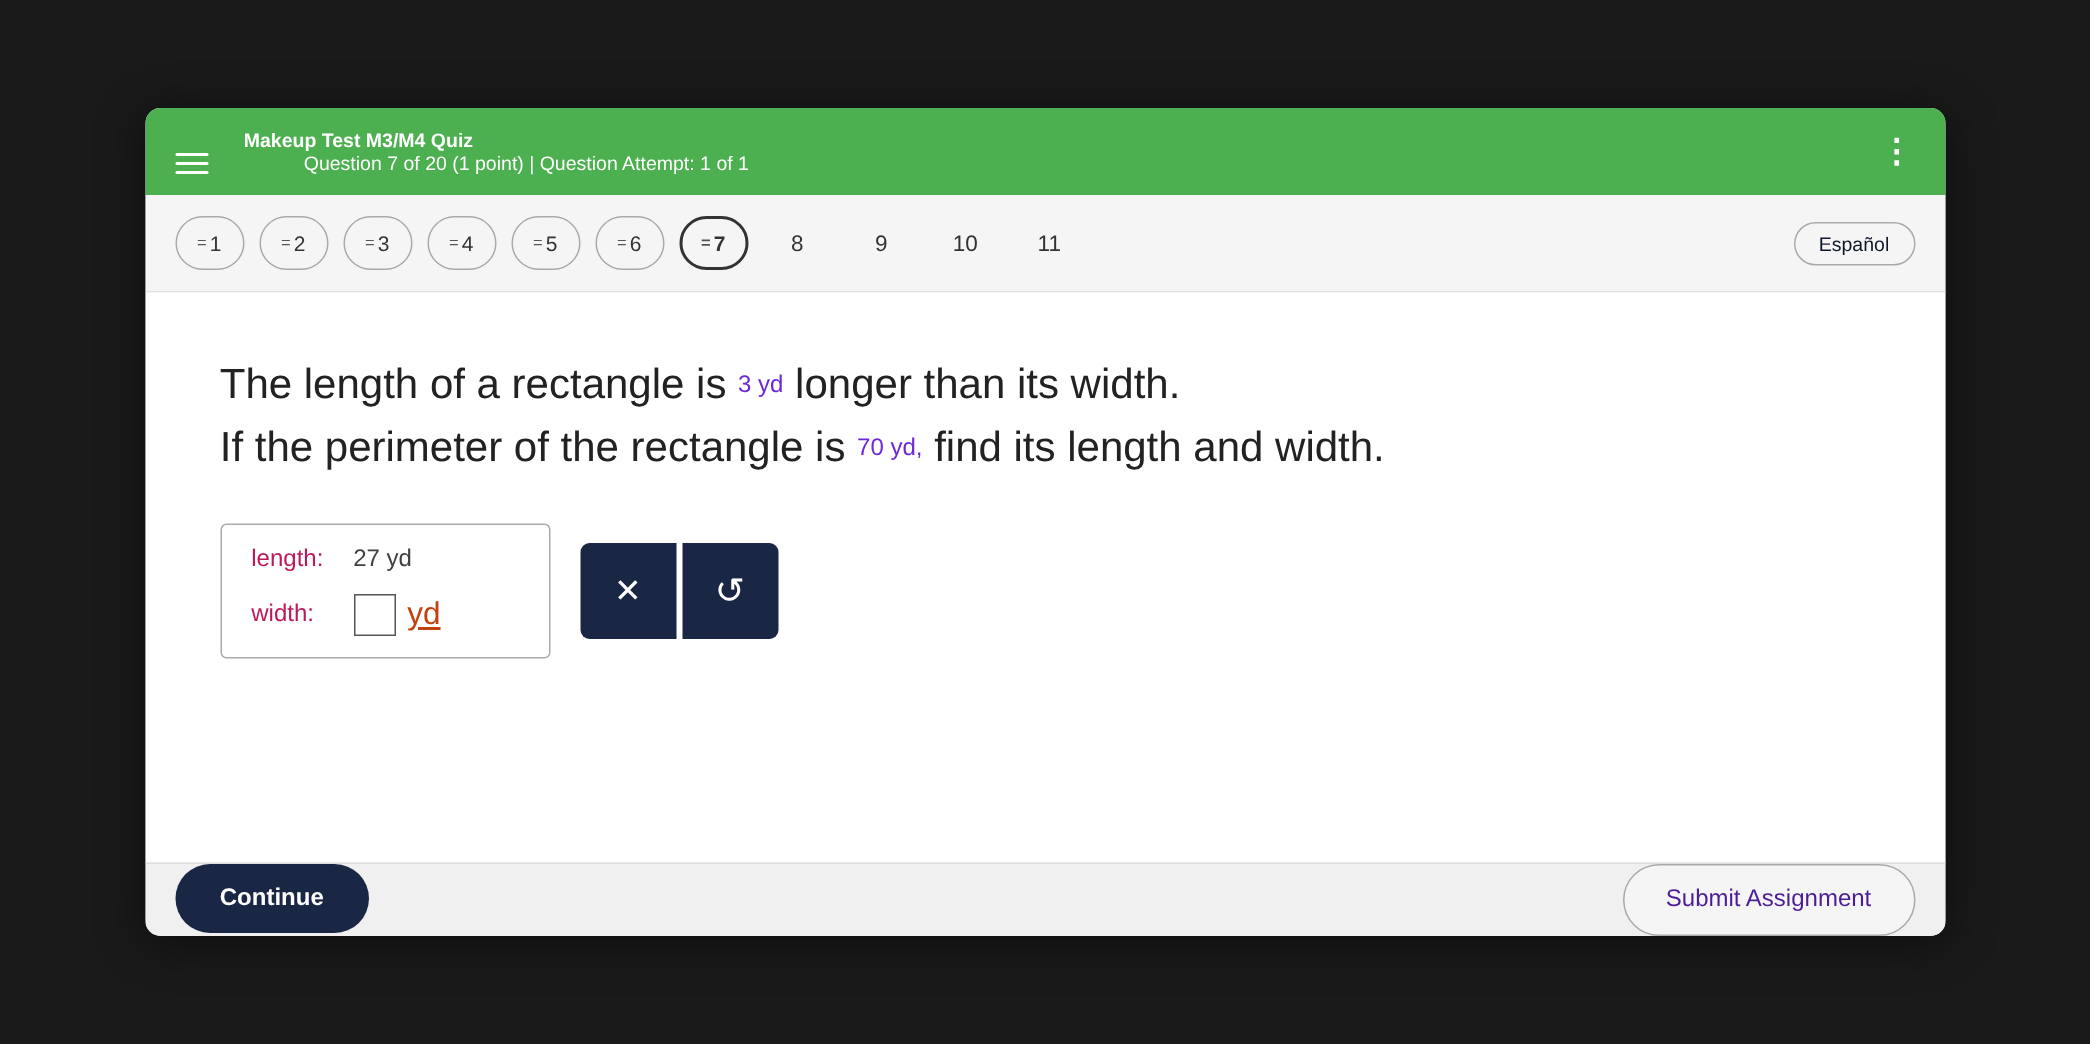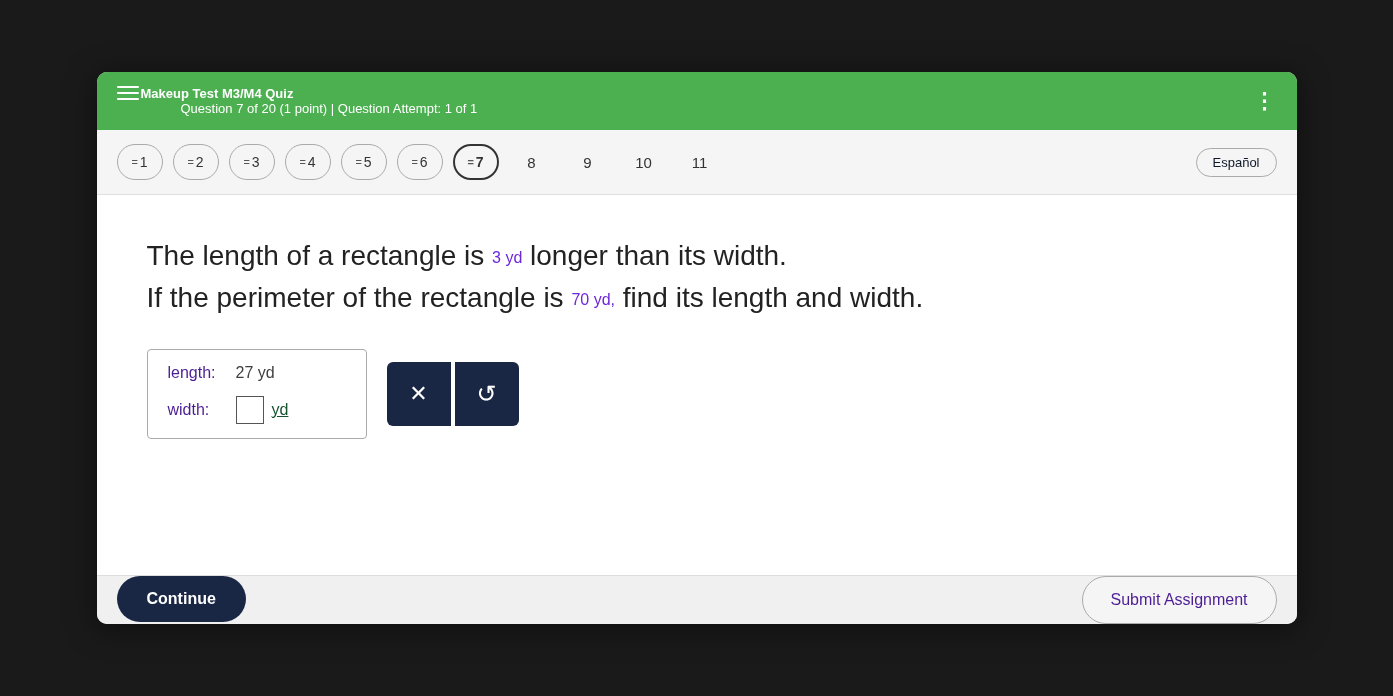--- a/index.html
+++ b/index.html
@@ -21,22 +21,22 @@
     
     .header-bar {
       background: #4caf50;
       padding: 14px 20px;
       display: flex;
       align-items: center;
       justify-content: space-between;
     }
     .header-left {
       display: flex;
-      align-items: flex-start;
-      gap: 2px;
+      align-items: flex-end;
+      gap: 24px;
     }
     .hamburger-icon {
       display: flex;
       flex-direction: column;
       gap: 4px;
       cursor: pointer;
     }
     .hamburger-icon span {
       display: block;
       width: 22px;
@@ -147,37 +147,37 @@
       gap: 8px;
       font-size: 16px;
       color: #333;
       margin-bottom: 14px;
     }
     .answer-row:last-child {
       margin-bottom: 0;
     }
     .answer-label {
       font-size: 16px;
-      color: #4c1d95;
+      color: #be185d;
       min-width: 60px;
     }
     .answer-value {
       font-size: 16px;
       color: #404040;
     }
     .answer-input-box {
       width: 28px;
       height: 28px;
       border: 1.5px solid #555;
       background: white;
       display: inline-block;
     }
     .answer-unit {
-      font-size: 16px;
-      color: #14532d;
+      font-size: 21px;
+      color: #c2410c;
       text-decoration: underline;
     }
     
     .action-buttons {
       display: flex;
       gap: 4px;
     }
     .action-btn {
       width: 64px;
       height: 64px;

